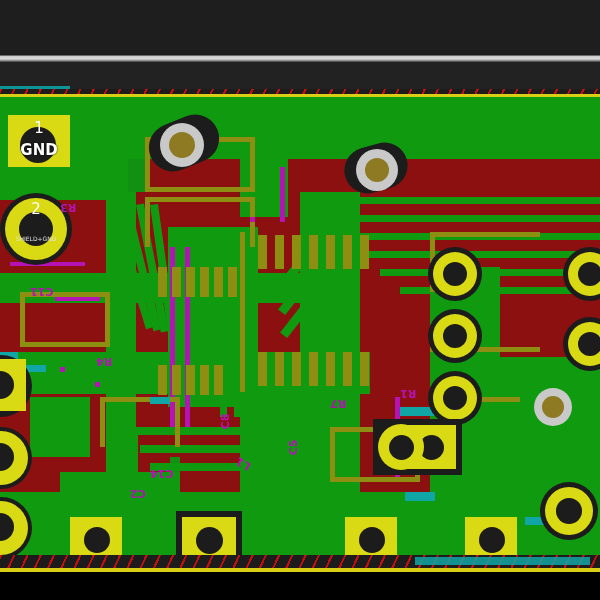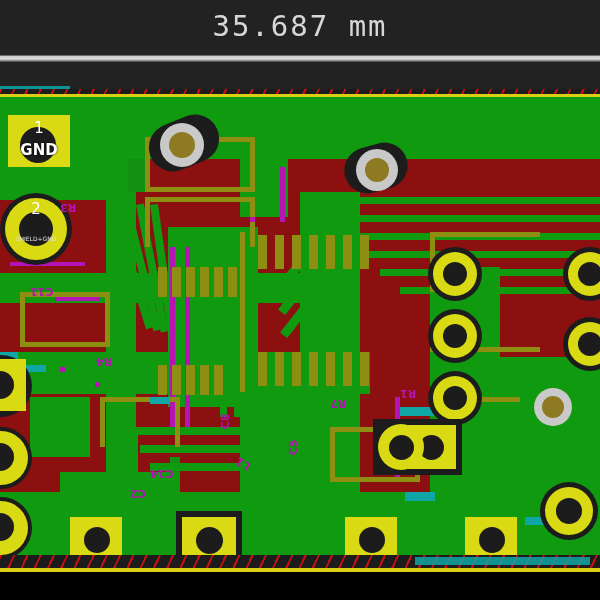--- a/index.html
+++ b/index.html
@@ -51,23 +51,20 @@
   .silk{position:absolute;color:#b513b5;font-family:"DejaVu Sans",sans-serif;
     font-size:11px;font-weight:bold;white-space:nowrap;}
   .silk-small{position:absolute;color:#e2e2e2;font-family:"DejaVu Sans",sans-serif;
     font-size:6px;white-space:nowrap;text-align:center;}
 </style>
 </head>
 <body>
 
 <div id="app">
 
-  <div id="titlebar">
-    <div id="title-text">35.687 mm</div>
-  </div>
   <div id="divider"></div>
   <div id="toolstrip"></div>
   <div id="tool-tab"></div>
 
   <div id="canvas">
 
     <div class="edge-hatch" style="left:0;top:0;width:600px;height:7px;background-color:#1c1c1c;"></div>
     <div class="edge-line" style="left:0;top:5px;width:600px;height:4px;"></div>
 
     <div id="board">

